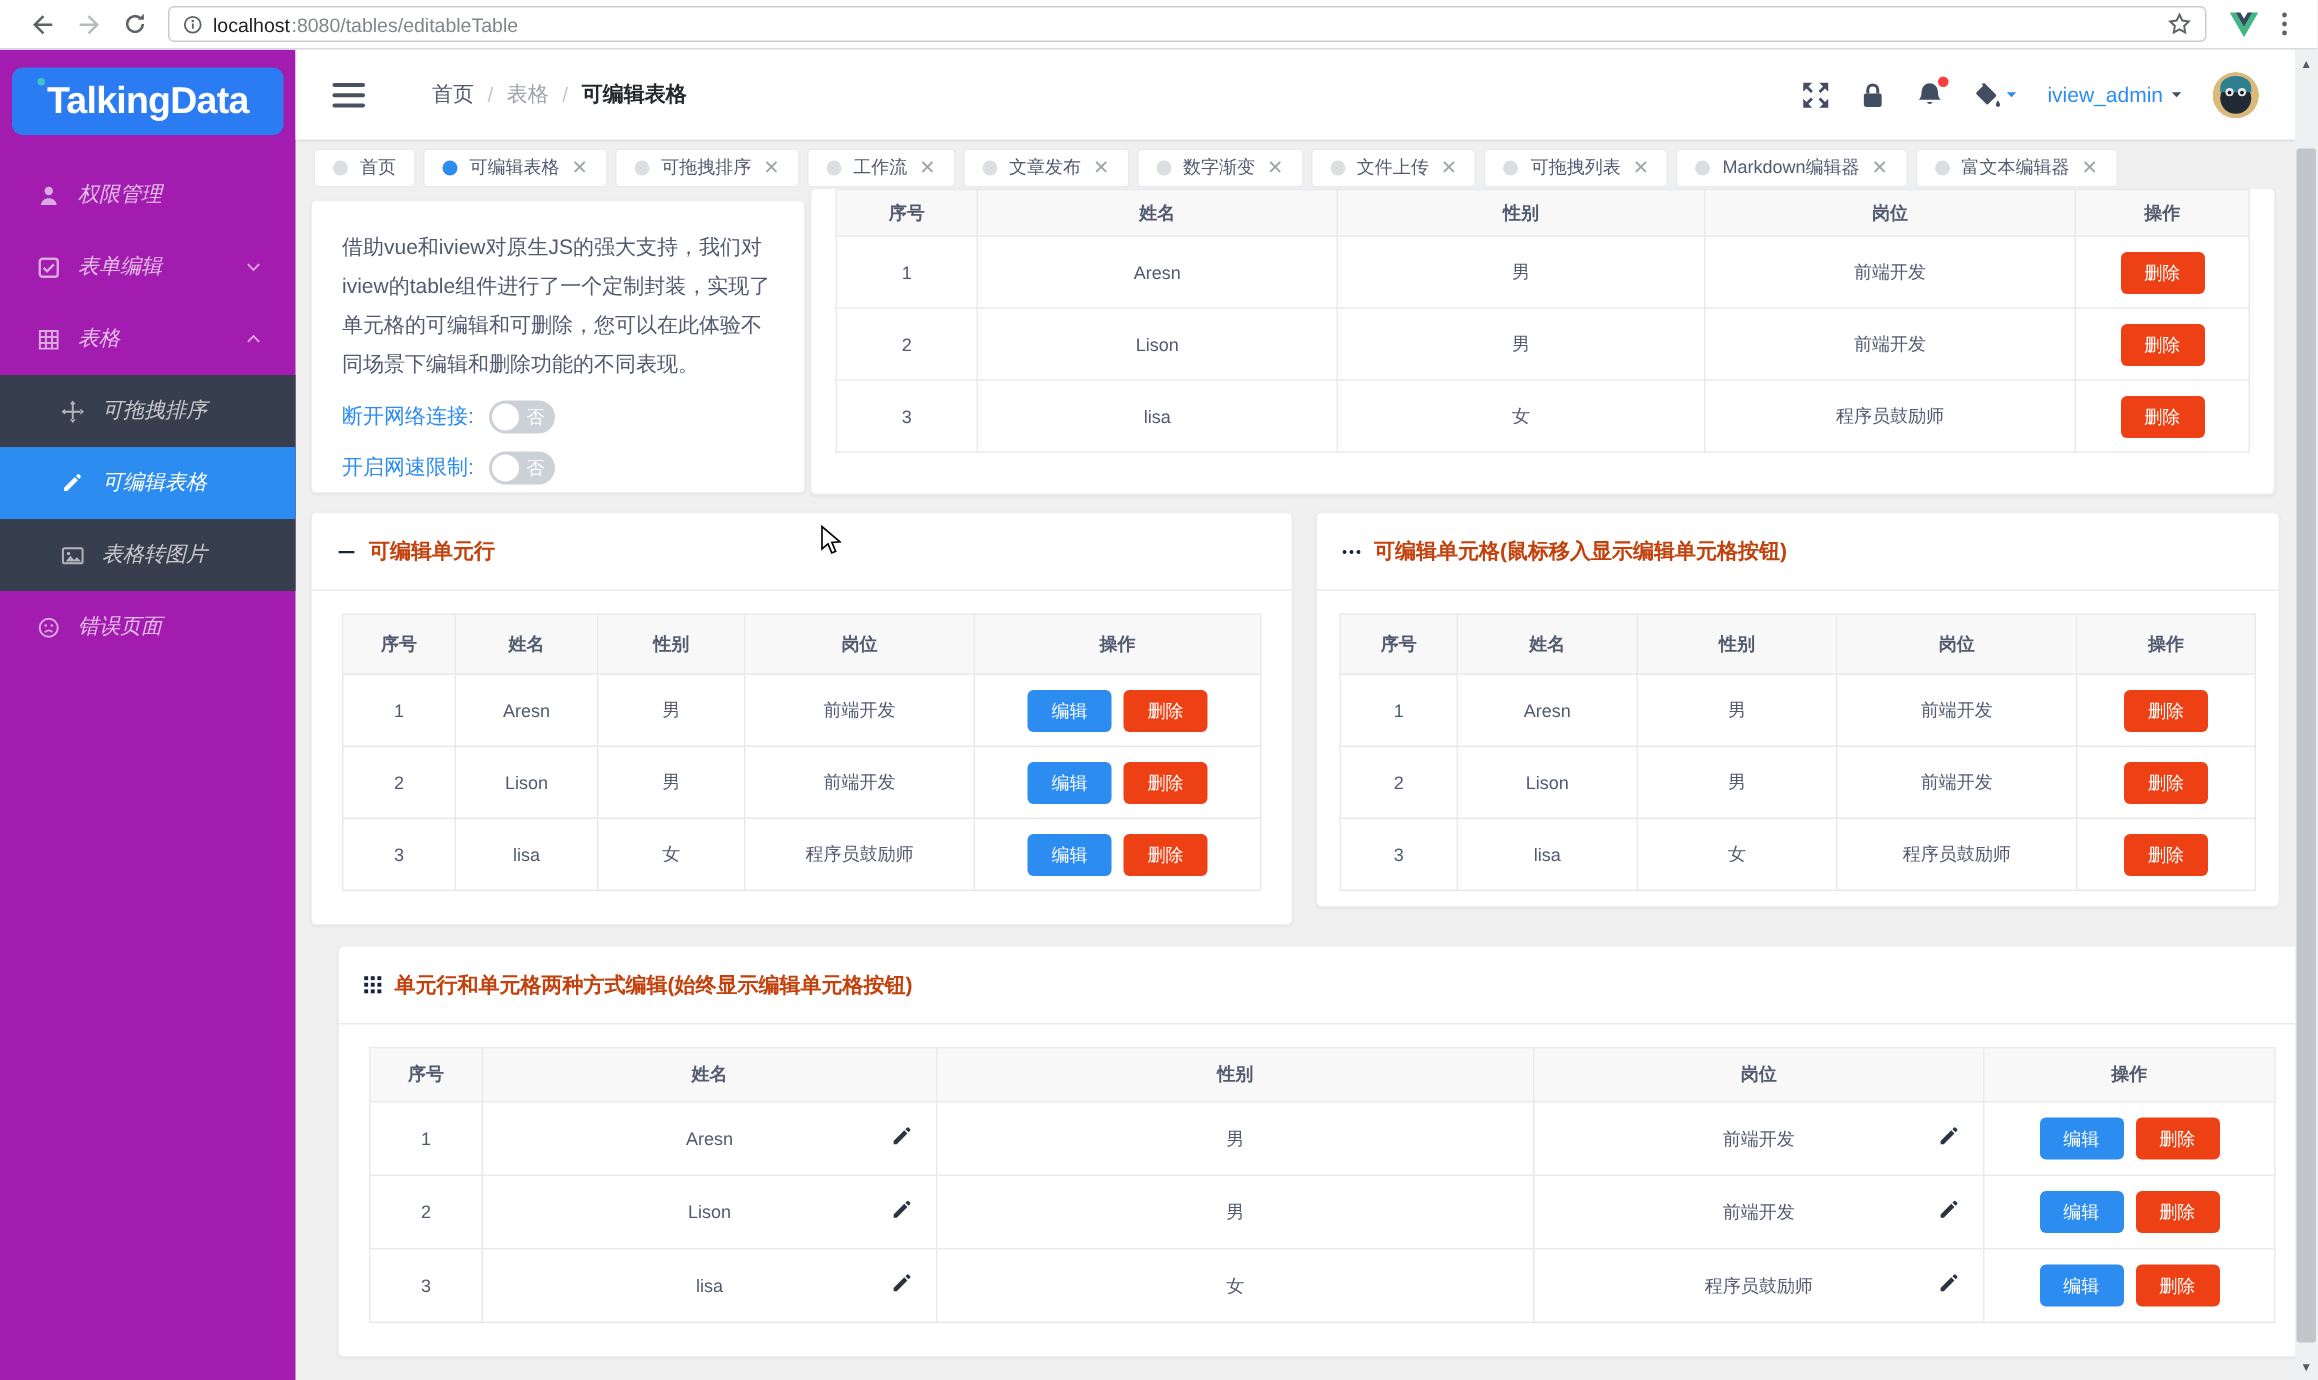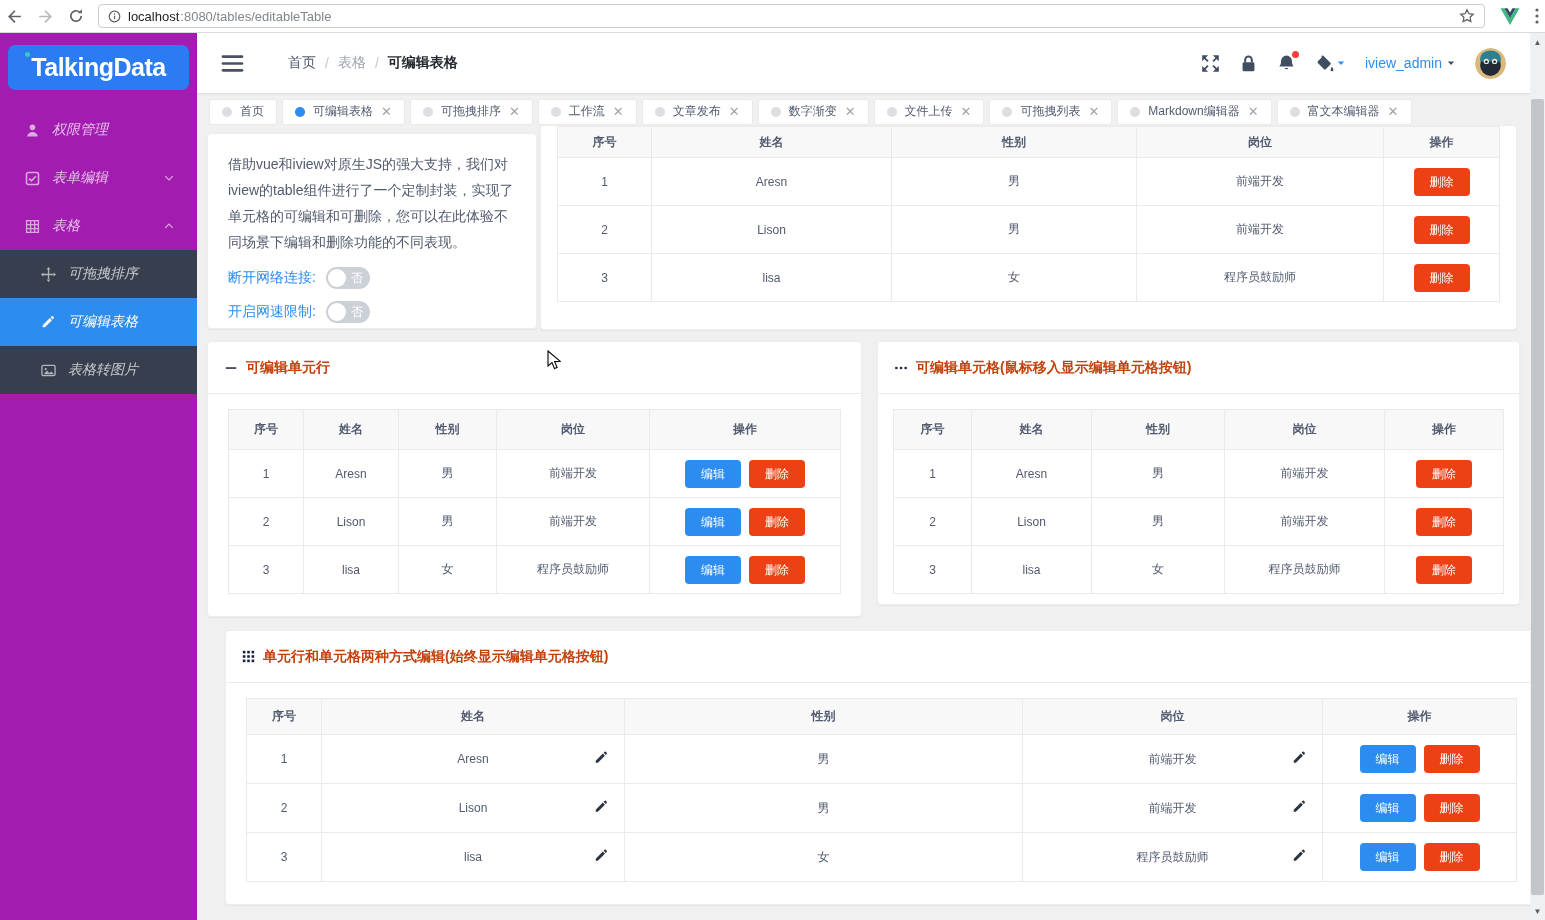--- a/index.html
+++ b/index.html
@@ -2,21 +2,21 @@
 <html><head>
 <meta charset="utf-8">
 <style>
   *{margin:0;padding:0;box-sizing:border-box;}
   html,body{width:1545px;height:920px;}
   body{position:relative;font-family:"Liberation Sans","DejaVu Sans",sans-serif;background:#f0f0f0;overflow:hidden;color:#515a6e;}
   .icon{display:inline-flex;align-items:center;justify-content:center;line-height:0;}
   .icon svg{display:block;}
 
   
-  .browser{position:absolute;top:0;left:0;width:1545px;height:33px;background:#fff;border-bottom:1px solid #d8dade;display:flex;align-items:center;gap:14px;padding:0 6px;z-index:50;}
+  .browser{position:absolute;top:0;left:0;width:1545px;height:33px;background:#fff;border-bottom:1px solid #d8dade;display:flex;align-items:center;gap:14px;padding:0 20px;z-index:50;}
   .nav-ic{color:#5f6368;cursor:pointer;}
   .nav-ic.dim{color:#b6b9be;}
   .urlbar{flex:1;height:24px;border:1px solid #c9ccd1;border-radius:4px;display:flex;align-items:center;padding:0 9px;gap:7px;background:#fff;}
   .url-host{font-size:13px;color:#202124;}
   .url-path{font-size:13px;color:#80868b;}
   .url-star{margin-left:auto;color:#5f6368;}
 
   
   .app{position:absolute;top:33px;left:0;width:1530px;height:887px;}
   
@@ -217,20 +217,31 @@
           <div class="menu-item">
             <span class="icon ">
               <svg width="15" height="15" viewBox="0 0 16 16">
                 <rect x="1" y="2.6" width="14" height="10.8" rx="1.4" fill="none" stroke="currentColor" stroke-width="1.4"></rect>
                 <circle cx="5" cy="6.4" r="1.2" fill="currentColor"></circle>
                 <path d="M3 12l3.4-4 2.5 3 2-2 3.1 3z" fill="currentColor"></path>
               </svg>
             </span>
             <span class="mi-label">表格转图片</span>
           </div>
+        </div>
+        <div class="menu-item">
+          <span class="icon ">
+            <svg width="15" height="15" viewBox="0 0 16 16">
+              <circle cx="8" cy="8" r="6.4" fill="none" stroke="currentColor" stroke-width="1.4"></circle>
+              <circle cx="5.8" cy="6.4" r=".95" fill="currentColor"></circle>
+              <circle cx="10.2" cy="6.4" r=".95" fill="currentColor"></circle>
+              <path d="M5.2 11.2c1.7-1.5 4-1.5 5.6 0" fill="none" stroke="currentColor" stroke-width="1.2"></path>
+            </svg>
+          </span>
+          <span class="mi-label">错误页面</span>
         </div>
       </nav>
   </aside>
 
   <div class="main">
 
     <header class="topbar">
       <span class="icon hamburger">
           <svg width="23" height="19" viewBox="0 0 16 14" fill="currentColor">
             <rect y="1" width="16" height="2" rx="1"></rect>

